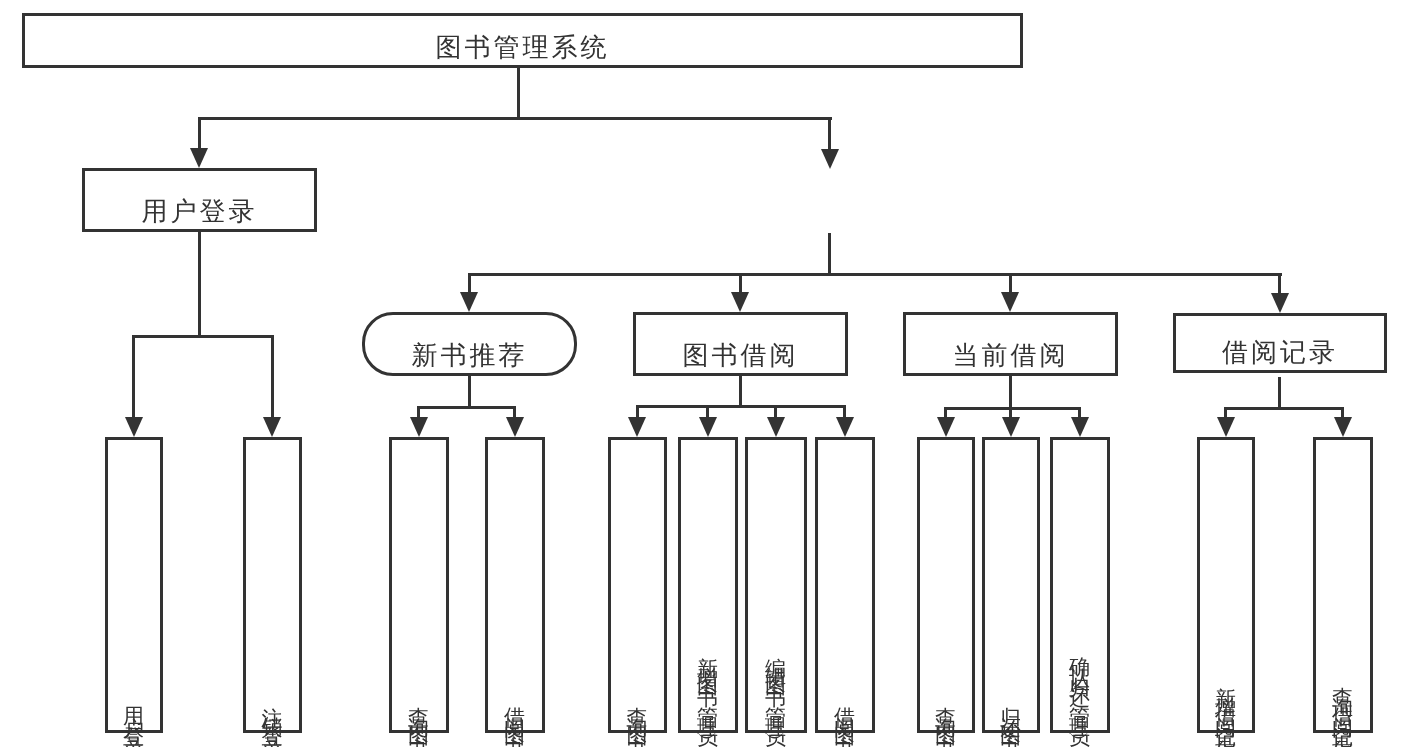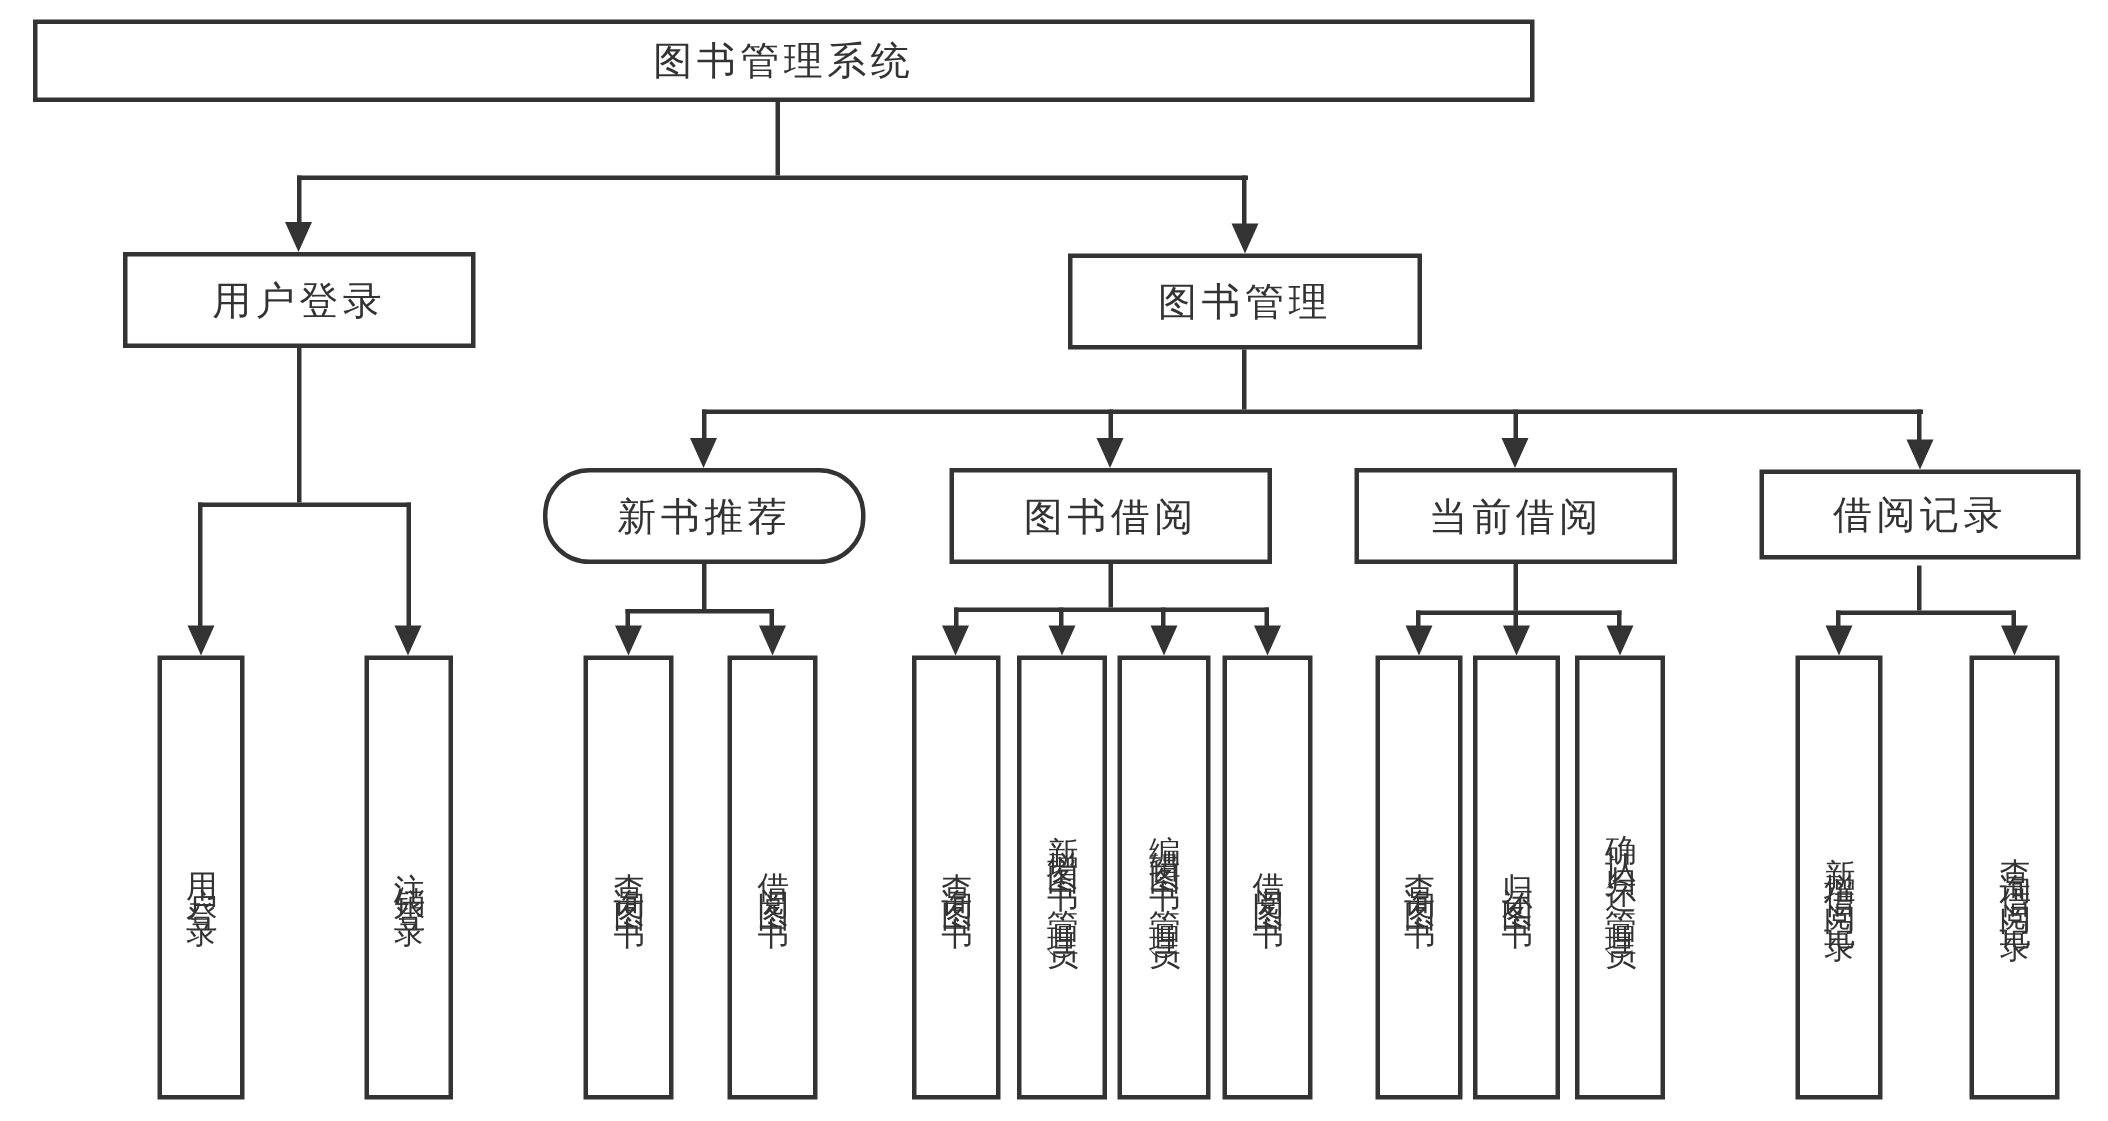--- a/index.html
+++ b/index.html
@@ -11,21 +11,21 @@
     font-family: "Liberation Sans", sans-serif;
     overflow: hidden;
   }
   .box {
     position: absolute;
     box-sizing: border-box;
     background: #ffffff;
     border: 3px solid #333333;
     color: #333333;
     display: flex;
-    align-items: center;
+    align-items: flex-end;
     justify-content: center;
   }
   .hlabel {
     font-size: 26px;
     letter-spacing: 3px;
     white-space: nowrap;
     color: #333333;
   }
   .vlabel {
     writing-mode: vertical-rl;
@@ -67,23 +67,20 @@
 
   <div class="vline" style="left:517px; top:68px; height:49px;"></div>
   <div class="hline" style="left:198px; top:117px; width:634px;"></div>
   <div class="vline" style="left:198px; top:117px; height:33px;"></div>
   <div class="arrow" style="left:190px; top:148px;"></div>
   <div class="vline" style="left:828px; top:117px; height:34px;"></div>
   <div class="arrow" style="left:821px; top:149px;"></div>
 
   <div class="box" style="left:82px; top:168px; width:235px; height:64px;">
     <span class="hlabel">用户登录</span>
-  </div>
-  <div class="box" style="left:712px; top:169px; width:236px; height:64px;">
-    <span class="hlabel">图书管理</span>
   </div>
 
   <div class="vline" style="left:198px; top:232px; height:103px;"></div>
   <div class="hline" style="left:132px; top:335px; width:142px;"></div>
   <div class="vline" style="left:132px; top:335px; height:84px;"></div>
   <div class="arrow" style="left:125px; top:417px;"></div>
   <div class="vline" style="left:271px; top:335px; height:84px;"></div>
   <div class="arrow" style="left:263px; top:417px;"></div>
 
   <div class="vline" style="left:828px; top:233px; height:40px;"></div>

